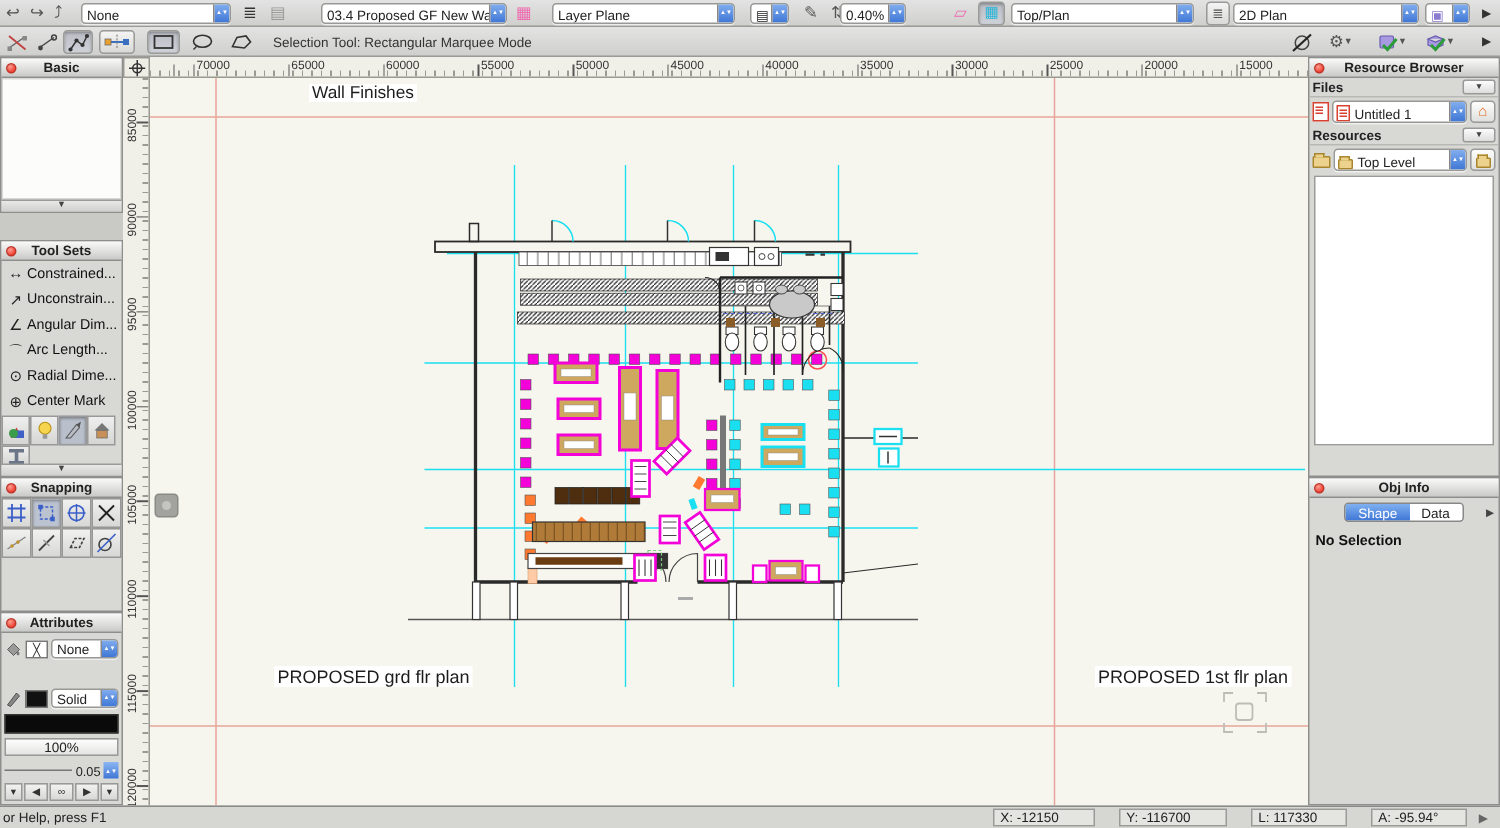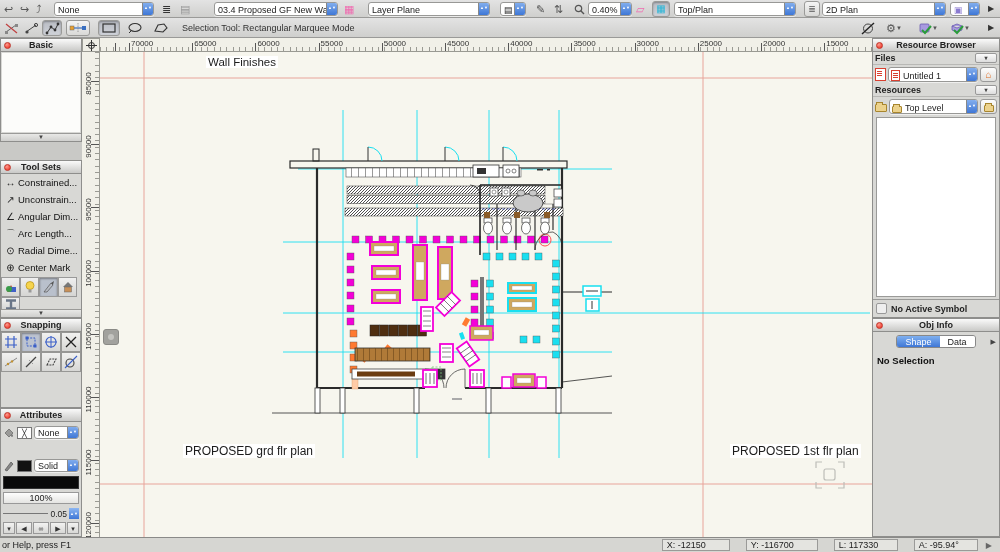--- a/index.html
+++ b/index.html
@@ -122,21 +122,21 @@
       </div>
     <div class="tb-item" style="left:554px">
         <span class="gicon">⇅</span>
       </div>
     <div class="tb-item" style="left:574px">
       <svg width="11" height="11" viewBox="0 0 11 11">
           <circle cx="4.5" cy="4.5" r="3.2" fill="none" stroke="#555" stroke-width="1.2"></circle>
           <line x1="7" y1="7" x2="10" y2="10" stroke="#555" stroke-width="1.4"></line>
         </svg>
     </div>
-    <div class="tb-item dd" style="left:588px;width:44px">
+    <div class="tb-item dd" style="left:560px;width:44px">
         <span class="txt">0.40%</span>
         <span class="step">▲▼</span>
       </div>
     <div class="tb-item" style="left:636px">
         <span class="gicon" style="color:#f06ab0">▱</span>
       </div>
     <div class="tb-item tbtn pressed" style="left:652px;width:18px;top:1px">
         <span class="gicon" style="color:#28b6d8;font-size:10px">▦</span>
       </div>
     <div class="tb-item dd" style="left:674px;width:122px">
@@ -745,24 +745,20 @@
         <div class="dd" style="flex:1;height:15px">
             <span class="foldericon" style="margin-left:2px;width:10px;height:7px"></span>
             <span class="txt">Top Level</span>
             <span class="step" style="height:15px">▲▼</span>
           </div>
         <div class="sqbtn">
             <span class="foldericon" style="width:10px;height:7px"></span>
           </div>
       </div>
       <div id="rblist"></div>
-      <div id="noactive">
-        <span class="symicon"></span>
-        <span>No Active Symbol</span>
-      </div>
     </div>
 
     <div class="pal" style="top:280px;height:219px;width:128px">
       <div class="phead"><span class="dot"></span><span>Obj Info</span></div>
       <div style="display:flex;align-items:center;justify-content:center;padding:3px 2px;position:relative">
         <div class="tabseg">
           <span class="tab active">Shape</span>
           <span class="tab">Data</span>
         </div>
         <span style="position:absolute;right:3px;font-size:7px;color:#444">▶</span>

